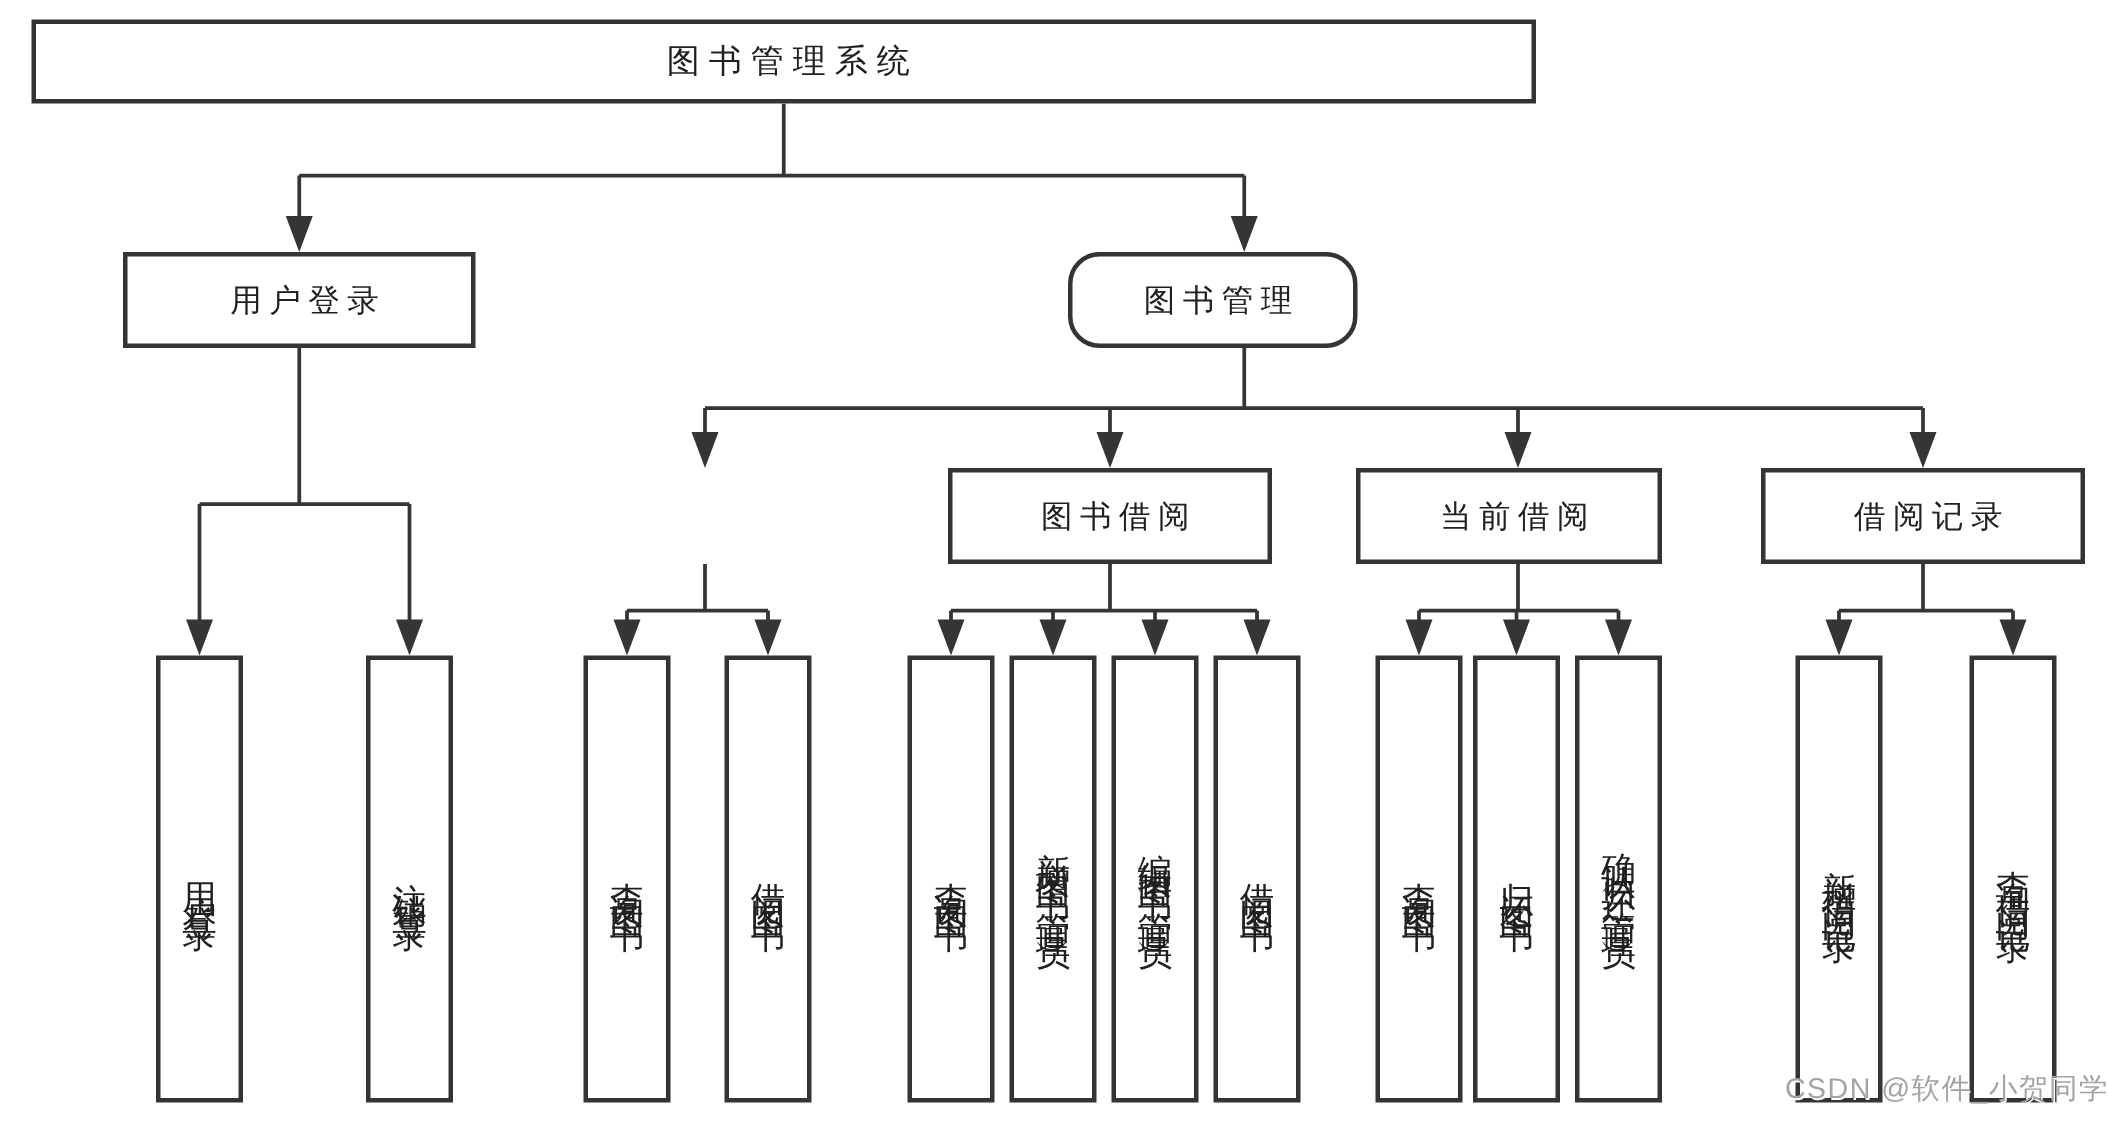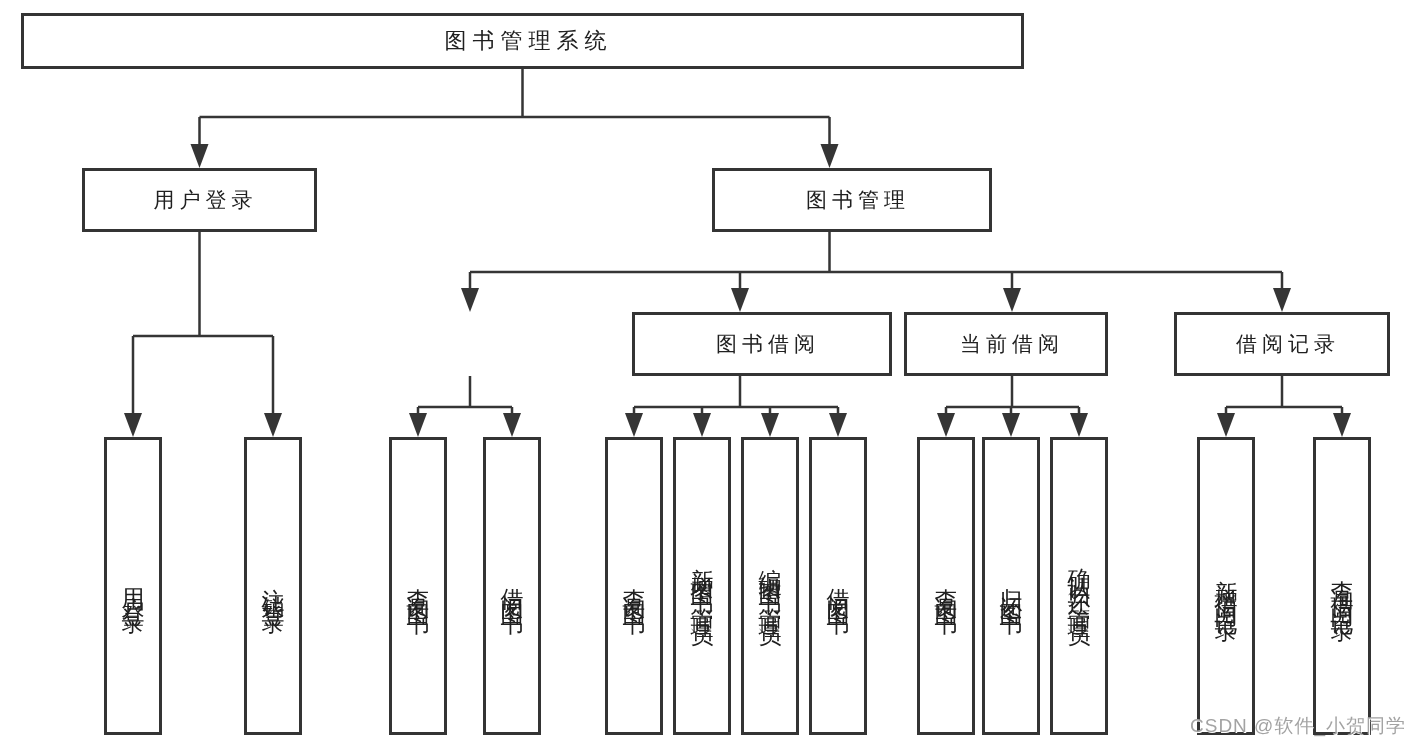--- a/index.html
+++ b/index.html
@@ -103,23 +103,23 @@
       <polygon points="1070,413 1088,413 1079,437"></polygon>
 
       <polygon points="1217,413 1235,413 1226,437"></polygon>
       <polygon points="1333,413 1351,413 1342,437"></polygon>
     </g>
   </svg>
 
   <div class="node hnode root" style="left:21px; top:13px; width:1003px; height:56px;">图书管理系统</div>
 
   <div class="node hnode" style="left:82px; top:168px; width:235px; height:64px;">用户登录</div>
-  <div class="node hnode" style="left:712px; top:168px; width:280px; height:64px;">图书管理</div>
+  <div class="node hnode" style="left:712px; top:168px; width:193px; height:64px;border-radius:21px;">图书管理</div>
 
-  <div class="node hnode" style="left:632px; top:312px; width:260px; height:64px;">图书借阅</div>
+  <div class="node hnode" style="left:632px; top:312px; width:216px; height:64px;">图书借阅</div>
   <div class="node hnode" style="left:904px; top:312px; width:204px; height:64px;">当前借阅</div>
   <div class="node hnode" style="left:1174px; top:312px; width:216px; height:64px;">借阅记录</div>
 
   <div class="node vnode" style="left:104px; top:437px; width:58px; height:298px;">用户登录</div>
   <div class="node vnode" style="left:244px; top:437px; width:58px; height:298px;">注销登录</div>
 
   <div class="node vnode" style="left:389px; top:437px; width:58px; height:298px;">查询图书</div>
   <div class="node vnode" style="left:483px; top:437px; width:58px; height:298px;">借阅图书</div>
 
   <div class="node vnode" style="left:605px; top:437px; width:58px; height:298px;">查询图书</div>

